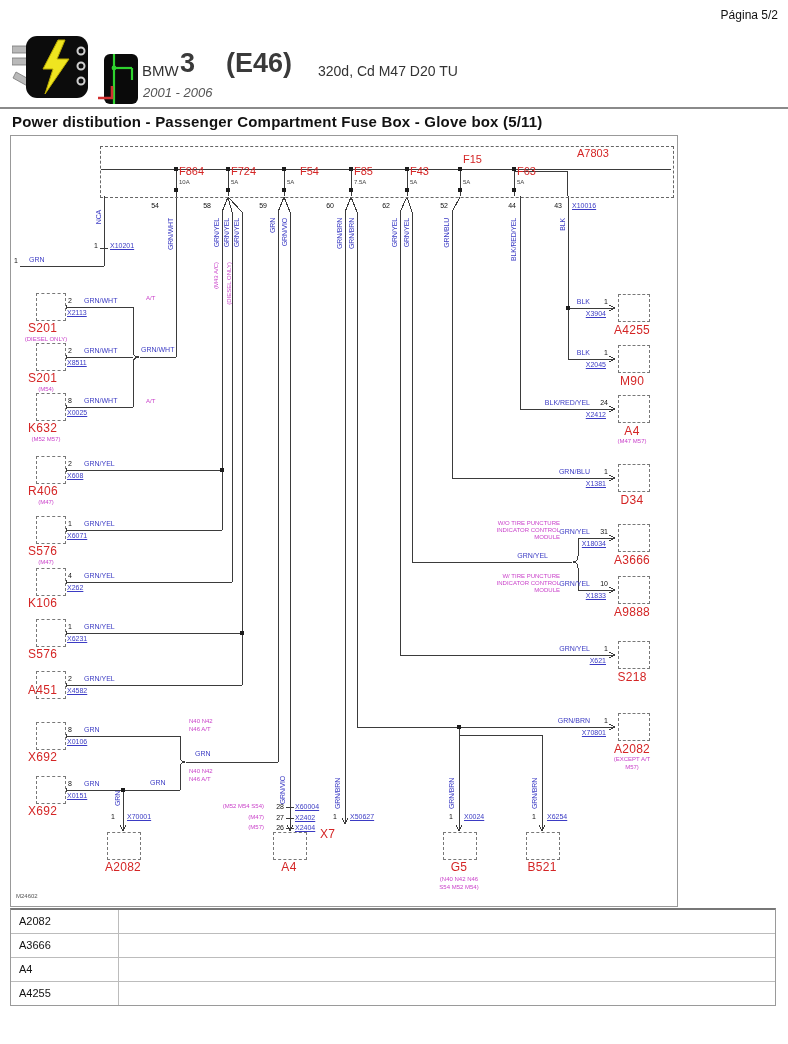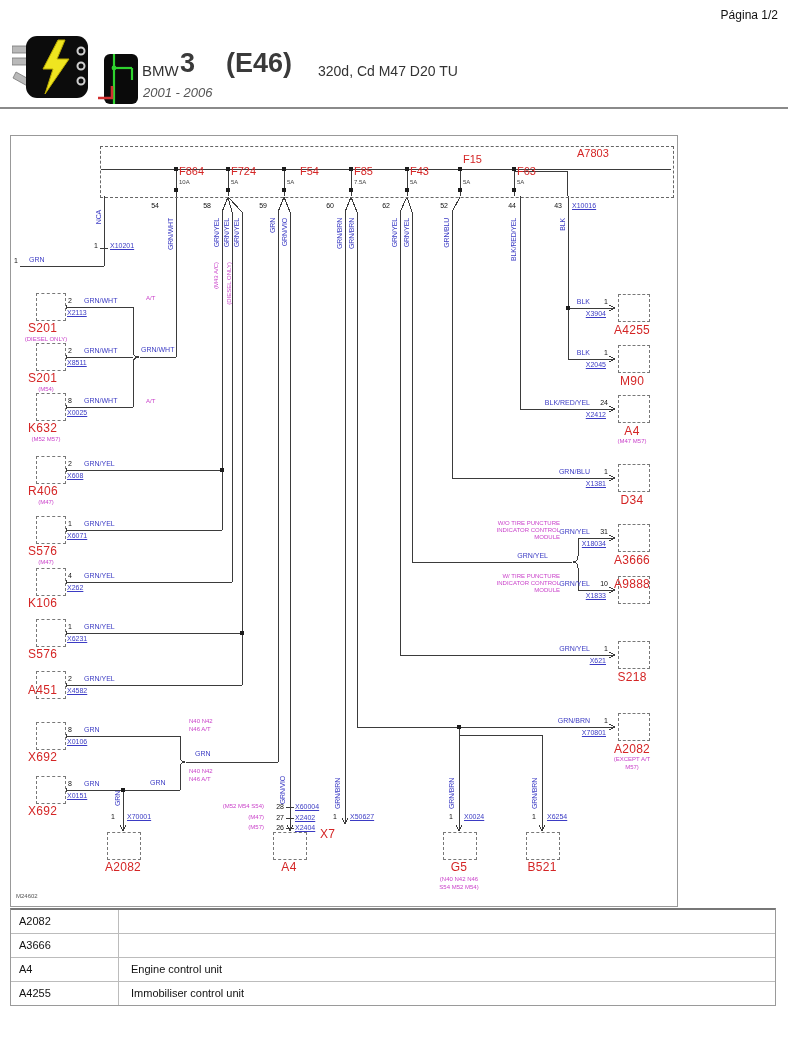--- a/index.html
+++ b/index.html
@@ -22,21 +22,21 @@
   .legend-row{display:flex;border-bottom:1px solid #bcbcbc;height:23px;line-height:22px;font-size:11px}
   .legend-row:last-child{border-bottom:none}
   .legend-code{width:108px;border-right:1px solid #bcbcbc;padding-left:8px;box-sizing:border-box}
   .legend-desc{flex:1;padding-left:12px}
 </style>
 </head>
 <body>
 
 <div class="page">
 
-  <div class="abs" style="right:10px;top:8px;font-size:12px">Página 1/2</div>
+  <div class="abs" style="right:10px;top:8px;font-size:12px">Página 5/2</div>
 
   <svg class="abs" style="left:12px;top:34px" width="84" height="68" viewBox="0 0 84 68">
     <g fill="#b9b9b9" stroke="#777" stroke-width="0.8">
       <rect x="0" y="12" width="26" height="7"></rect>
       <rect x="0" y="24" width="20" height="7"></rect>
       <path d="M4,38 l18,10 -3,6 -18,-10 z"></path>
     </g>
     <rect x="14" y="2" width="62" height="62" rx="11" fill="#0c0c0c"></rect>
     <polygon points="46,6 31,35 41,35 33,60 57,25 45,25 53,6" fill="#efe520" stroke="#b9a900" stroke-width="1"></polygon>
     <g fill="none" stroke="#cfcfcf" stroke-width="2">
@@ -56,20 +56,21 @@
     <path d="M2,46 h14 v-12" stroke="#d23030" stroke-width="2.6" fill="none"></path>
   </svg>
 
   <div class="abs" style="left:142px;top:62px;font-size:15px;color:#333">BMW</div>
   <div class="abs" style="left:180px;top:48px;font-size:27px;font-weight:bold;color:#3a3a3a">3</div>
   <div class="abs" style="left:226px;top:48px;font-size:27px;font-weight:bold;color:#3a3a3a">(E46)</div>
   <div class="abs" style="left:318px;top:63px;font-size:14px;color:#333">320d, Cd M47 D20 TU</div>
   <div class="abs" style="left:143px;top:85px;font-size:13px;font-style:italic;color:#555">2001 - 2006</div>
 
   <div class="abs" style="left:0;top:107px;width:788px;height:2px;background:#8a8a8a"></div>
+  <div class="abs" style="left:12px;top:113px;font-size:15px;font-weight:bold;letter-spacing:.2px">Power distibution - Passenger Compartment Fuse Box - Glove box (5/11)</div>
 
   <div class="abs" style="left:10px;top:135px;width:666px;height:770px;border:1px solid #999"></div>
 
   <svg class="abs" style="left:0;top:0" width="788" height="1044">
     <g stroke="#3b3b3b" stroke-width="1" shape-rendering="crispEdges" fill="none">
       <line x1="101" y1="169" x2="671" y2="169"></line>
       <line x1="176" y1="169" x2="176" y2="196"></line>
         <line x1="228" y1="169" x2="228" y2="196"></line>
       <line x1="284" y1="169" x2="284" y2="196"></line>
         <line x1="351" y1="169" x2="351" y2="196"></line>
@@ -352,21 +353,21 @@
   <div class="abs cbox" style="left:618px;top:524px;width:30px;height:26px"></div>
   <div class="abs t blue ra" style="left:480px;top:528px;width:110px">GRN/YEL</div>
   <div class="abs t ra" style="left:594px;top:528px;width:14px">31</div>
   <div class="abs t conn ra" style="left:520px;top:540px;width:86px">X18034</div>
   <div class="abs cname ctr" style="left:604px;top:554px;width:56px">A3666</div>
 
   <div class="abs cbox" style="left:618px;top:576px;width:30px;height:26px"></div>
   <div class="abs t blue ra" style="left:480px;top:580px;width:110px">GRN/YEL</div>
   <div class="abs t ra" style="left:594px;top:580px;width:14px">10</div>
   <div class="abs t conn ra" style="left:520px;top:592px;width:86px">X1833</div>
-  <div class="abs cname ctr" style="left:604px;top:578px;width:56px">A9888</div>
+  <div class="abs cname ctr" style="left:604px;top:606px;width:56px">A9888</div>
 
   <div class="abs cbox" style="left:618px;top:641px;width:30px;height:26px"></div>
   <div class="abs t blue ra" style="left:480px;top:645px;width:110px">GRN/YEL</div>
   <div class="abs t ra" style="left:594px;top:645px;width:14px">1</div>
   <div class="abs t conn ra" style="left:520px;top:657px;width:86px">X621</div>
   <div class="abs cname ctr" style="left:604px;top:671px;width:56px">S218</div>
 
   <div class="abs cbox" style="left:618px;top:713px;width:30px;height:26px"></div>
   <div class="abs t blue ra" style="left:480px;top:717px;width:110px">GRN/BRN</div>
   <div class="abs t ra" style="left:594px;top:717px;width:14px">1</div>
@@ -425,21 +426,19 @@
 
   <div class="abs" style="left:10px;top:908px;width:766px;border:1px solid #9a9a9a;border-top:2px solid #777;box-sizing:border-box">
     <div class="legend-row">
       <div class="legend-code">A2082</div>
     </div>
     <div class="legend-row">
       <div class="legend-code">A3666</div>
     </div>
     <div class="legend-row">
       <div class="legend-code">A4</div>
-      <div class="legend-desc">Engine control unit</div>
     </div>
     <div class="legend-row">
       <div class="legend-code">A4255</div>
-      <div class="legend-desc">Immobiliser control unit</div>
     </div>
   </div>
 
 </div>
 
 </body></html>

